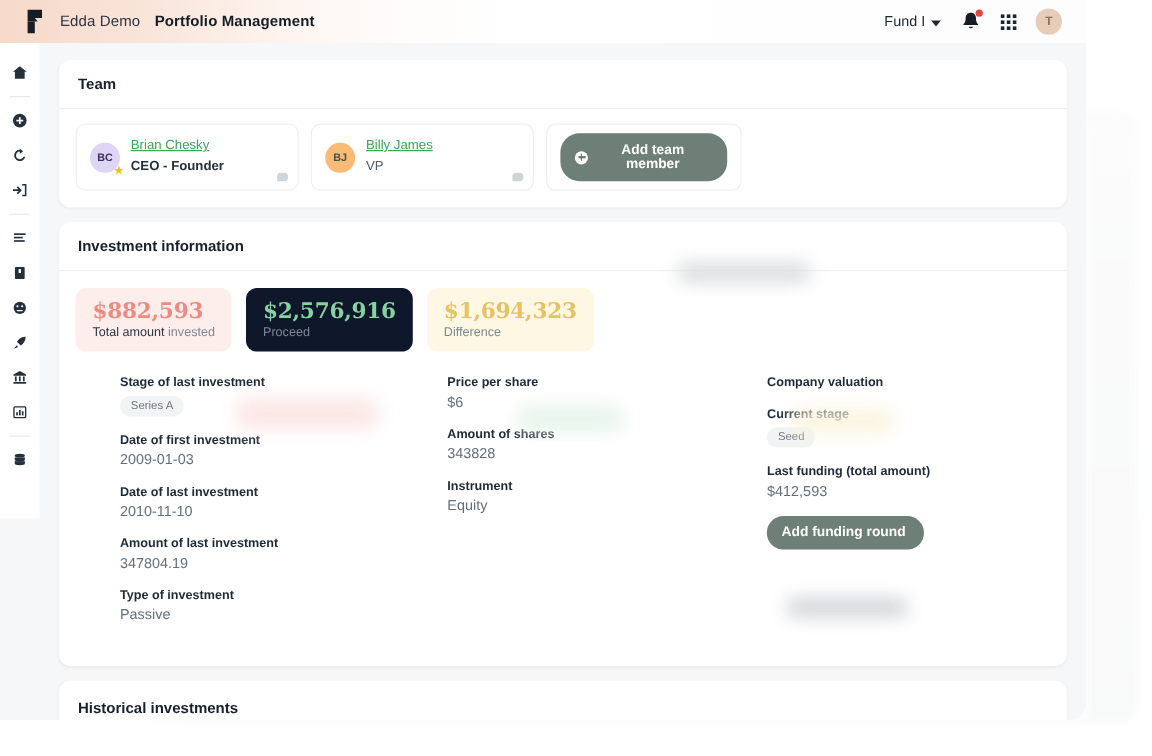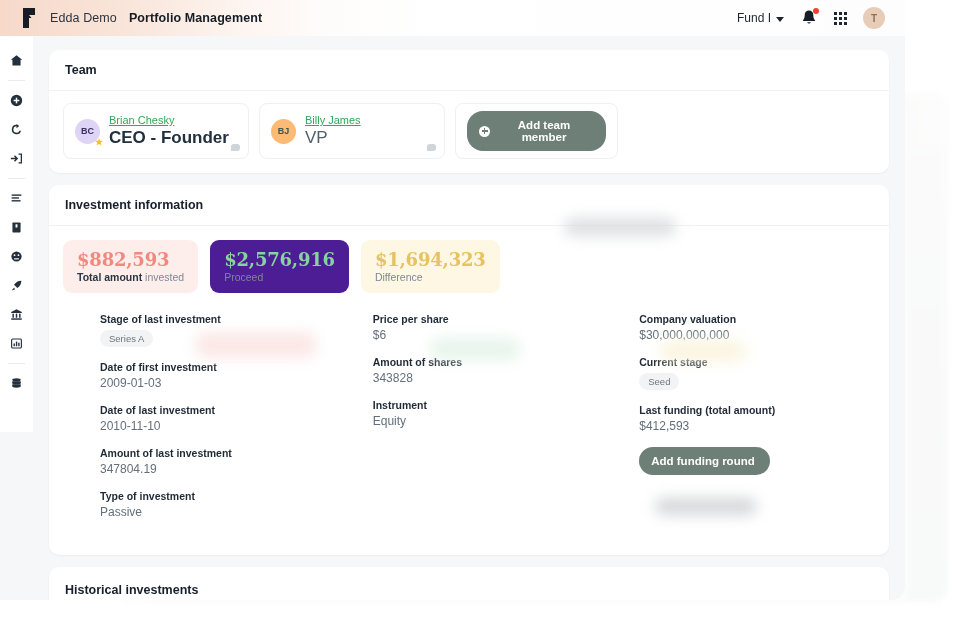--- a/index.html
+++ b/index.html
@@ -90,44 +90,44 @@
   .member-card{
     position:relative; width:186px; height:56px; border:1px solid #eef0f1; border-radius:8px;
     display:flex; align-items:center; gap:9px; padding:0 11px; background:#fff;
   }
   .member-card.wide{ width:163px; justify-content:center; }
   .m-avatar{ position:relative; width:25px;height:25px;border-radius:50%;font-size:9px;font-weight:bold;display:flex;align-items:center;justify-content:center;}
   .m-avatar.purple{ background:#ded4f5;color:#3a2f63;}
   .m-avatar.green{ background:#fdba74;color:#41564a;}
   .m-star{ position:absolute; right:-3px; bottom:-3px; font-size:9px; color:#f4c220; line-height:1;}
   .m-name{ font-size:11px; color:#34a853; text-decoration:underline; display:block; margin-bottom:2px; cursor:pointer;}
-  .m-role{ font-size:17px; color:#23303d; font-weight:bold;}
+  .m-role{ font-size:11px; color:#23303d; font-weight:bold;}
   .m-role.light{ font-weight:normal; color:#51606d;}
   .bubble{ position:absolute; right:8px; bottom:7px; width:9px;height:7px;border-radius:3px 3px 3px 0;background:#cfd4d8; cursor:pointer;}
   .btn-sage{
     background:#6d7f76; color:#fff; border:none; border-radius:16px;
     font-size:11.5px; font-weight:bold; padding:8px 15px 8px 12px;
     display:inline-flex; align-items:center; gap:7px; cursor:pointer;
     font-family:"Liberation Sans", sans-serif;
   }
   .plus-circ{ width:11px;height:11px;border-radius:50%;background:#fff;position:relative;flex:none;}
   .plus-circ:before,.plus-circ:after{content:"";position:absolute;background:#6d7f76;}
   .plus-circ:before{left:2.5px;top:4.7px;width:6px;height:1.6px;}
   .plus-circ:after{left:4.7px;top:2.5px;width:1.6px;height:6px;}
 
   
   #invest-card{ margin-bottom:12px; }
   .stats-row{ display:flex; gap:12px; padding:14px 14px 4px 14px;}
   .stat{ border-radius:9px; padding:9px 14px 10px 14px; min-width:118px;}
-  .stat.pink{ background:#fdeeec;} .stat.green{ background:#4c1d95;} .stat.yellow{ background:#fdf7e3;}
+  .stat.pink{ background:#fdeeec;} .stat.green{ background:#0f172a;} .stat.yellow{ background:#fdf7e3;}
   .stat-val{ font-size:18px; font-weight:bold; letter-spacing:-.2px; font-family:"DejaVu Serif", serif;}
   .stat.pink .stat-val{ color:#f08a80;} .stat.green .stat-val{ color:#87d2a1;} .stat.yellow .stat-val{ color:#e6c263;}
   .stat-lbl{ font-size:10.5px; color:#7d8894; margin-top:1px;}
   .stat.pink .stat-lbl b{ color:#3c4characters;}
-  .stat-lbl b{ color:#2b3642; font-weight:bold;}
+  .stat-lbl b{ color:#2b3642; font-weight:normal;}
 
   .detail-cols{ display:flex; padding:16px 14px 22px 14px; gap:0;}
   .dcol{ width:262px;margin-left:37px; }
   .dcol.mid{ width:255px; }
   .dfield{ margin-bottom:14px;}
   .dlabel{ font-size:10.5px; font-weight:bold; color:#1f2a36; margin-bottom:3px;}
   .dvalue{ font-size:12px; color:#636f7b;}
   .chip{ display:inline-block; background:#f1f3f4; color:#6b7680; border-radius:9px; font-size:9.5px; padding:3px 9px;}
   .cap-line{ font-size:11.5px; color:#9aa3ab; line-height:1.35;}
   .cap-head{ font-size:10.5px; font-weight:bold; color:#1f2a36; margin-bottom:1px;}
@@ -369,21 +369,20 @@
           </div>
           <div class="dfield">
             <div class="dlabel">Instrument</div>
             <div class="dvalue">Equity</div>
           </div>
         </div>
 
         <div class="dcol">
           <div class="dfield">
             <div class="dlabel">Company valuation</div>
-            <div class="dvalue">$30,000,000,000</div>
           </div>
           <div class="dfield">
             <div class="dlabel">Current stage</div>
             <span class="chip">Seed</span>
           </div>
           <div class="dfield">
             <div class="dlabel">Last funding (total amount)</div>
             <div class="dvalue">$412,593</div>
           </div>
           <button class="btn-sage">

